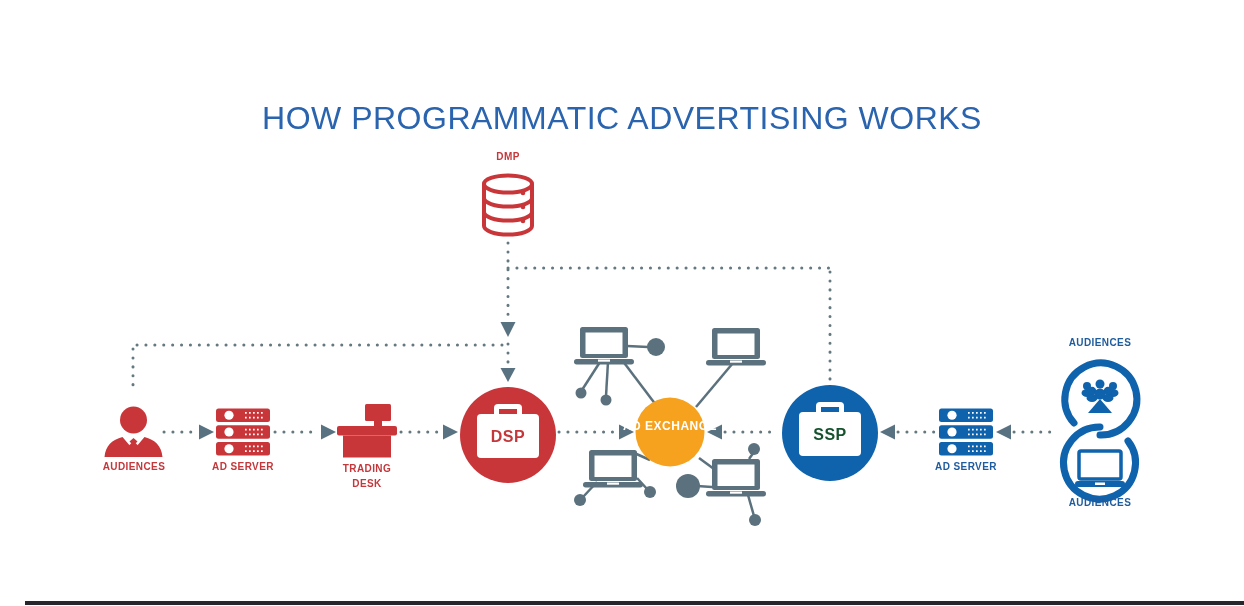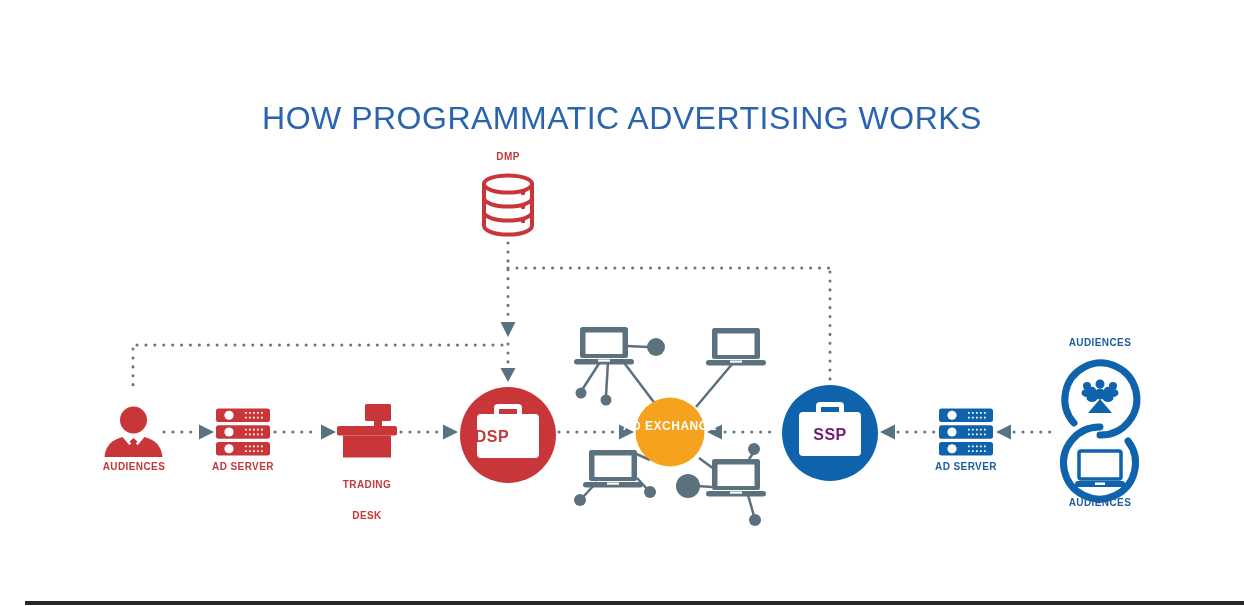--- a/index.html
+++ b/index.html
@@ -3,27 +3,27 @@
 <meta charset="utf-8">
 <style>
   html,body{margin:0;padding:0;background:#fff;}
   #canvas{position:relative;width:1244px;height:606px;background:#ffffff;overflow:hidden;
           font-family:"Liberation Sans",sans-serif;}
   #diagram-svg{position:absolute;left:0;top:0;}
   .lbl{position:absolute;transform:translateX(-50%);white-space:nowrap;
        font-size:10px;letter-spacing:.4px;font-weight:bold;text-align:center;}
   .lbl.red{color:#c4373b;}
   .lbl.blue{color:#1f5c9e;}
-  .lbl .ln{display:block;line-height:15px;margin-top:16px;}
+  .lbl .ln{display:block;line-height:15px;}
   #title{position:absolute;left:622px;top:79px;transform:translateX(-50%);
          color:#2a64ae;font-size:32px;letter-spacing:.5px;white-space:nowrap;font-weight:normal;}
   .case-label{position:absolute;transform:translate(-50%,-50%);font-size:16px;
               letter-spacing:.5px;font-weight:bold;}
   .case-label.red{color:#c4373b;}
-  .case-label.blue{color:#701a75;}
+  .case-label.blue{color:#14532d;}
   #exchange-label{position:absolute;left:670px;top:420px;transform:translateX(-50%);
                   color:#fff;font-size:12px;line-height:12.5px;letter-spacing:.5px;
                   text-align:left;font-weight:bold;}
 </style>
 </head>
 <body>
 
 <div id="canvas">
 
 <svg id="diagram-svg" width="1244" height="606" viewBox="0 0 1244 606" xmlns="http://www.w3.org/2000/svg">
@@ -217,21 +217,21 @@
 
 <div class="lbl red" style="left:134px;top:461px">AUDIENCES</div>
 
 <div class="lbl red" style="left:243px;top:461px">AD SERVER</div>
 
 <div class="lbl red" style="left:367px;top:461px">
   <span class="ln">TRADING</span>
   <span class="ln">DESK</span>
 </div>
 
-<div class="case-label red" style="left:492px;top:437px">DSP</div>
+<div class="case-label red" style="left:508px;top:437px">DSP</div>
 
 <div id="exchange-label">
   <span class="ln">AD</span>
   <span class="ln">EXCHANGE</span>
 </div>
 
 <div class="case-label blue" style="left:830px;top:435px">SSP</div>
 
 <div class="lbl blue" style="left:966px;top:461px">AD SERVER</div>
 

